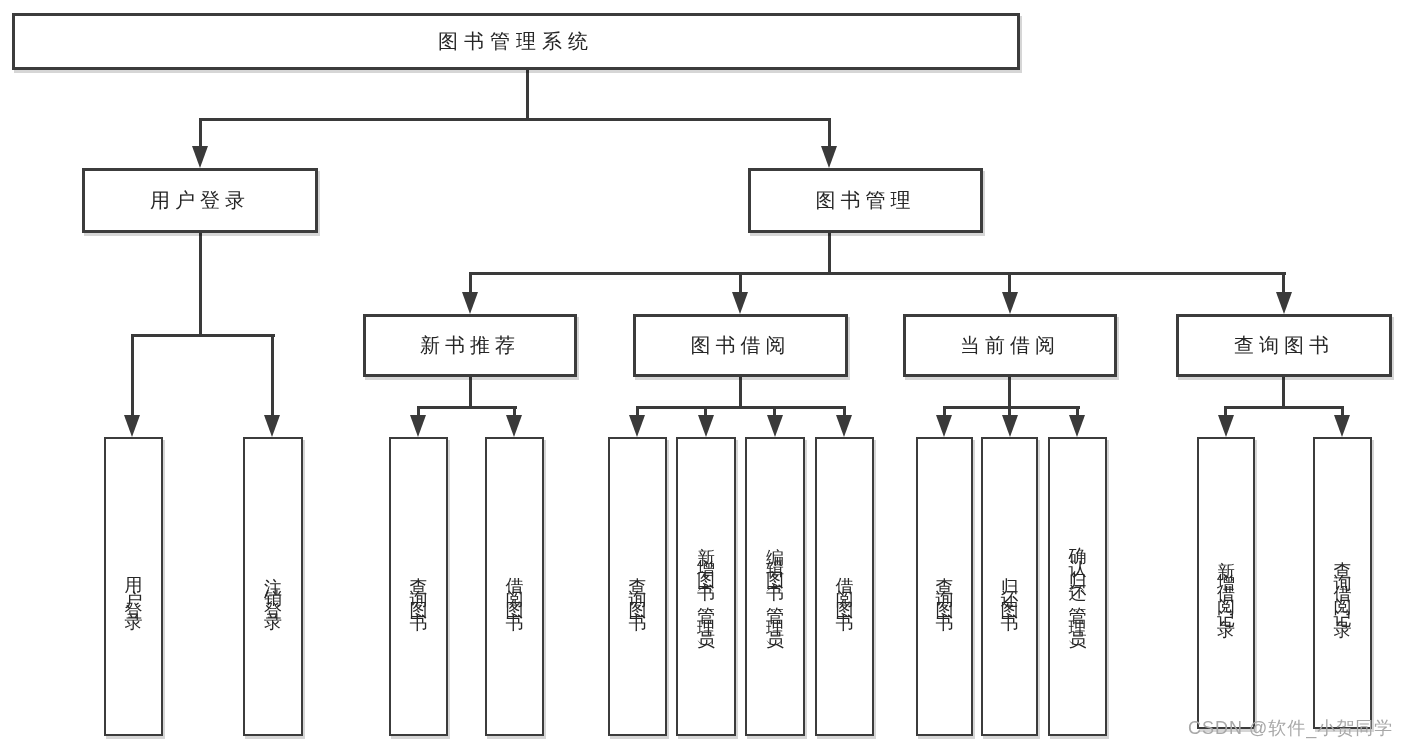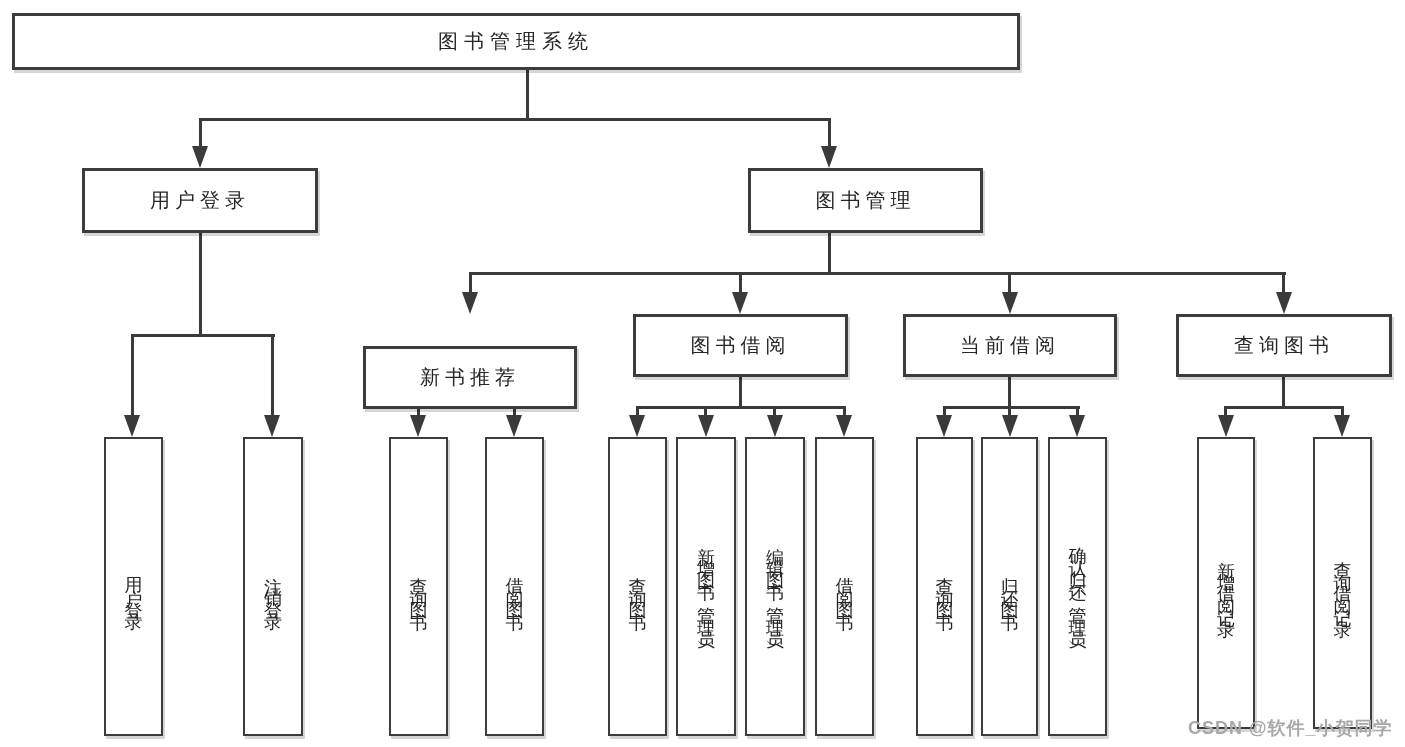--- a/index.html
+++ b/index.html
@@ -20,34 +20,34 @@
     line-height:1;
   }
   .cline{position:absolute;background:#3a3a3a;z-index:1;}
   .carrow{
     position:absolute;width:0;height:0;z-index:1;
     border-left:8px solid transparent;border-right:8px solid transparent;
     border-top:22px solid #3a3a3a;
   }
   .watermark{
     position:absolute;left:1188px;top:716px;z-index:5;
-    font-size:18px;letter-spacing:1px;color:#a8a8a8;white-space:nowrap;font-weight:bold;
+    font-size:18px;letter-spacing:1px;color:#a8a8a8;white-space:nowrap;
   }
 </style>
 </head>
 <body>
 
 <div id="canvas">
 
   <div class="node root-node" style="left:12px;top:13px;width:1008px;height:57px;">图书管理系统</div>
 
   <div class="node" style="left:82px;top:168px;width:236px;height:65px;">用户登录</div>
   <div class="node" style="left:712px;top:168px;width:235px;height:65px;margin-left:36px;">图书管理</div>
 
-  <div class="node" style="left:363px;top:314px;width:214px;height:63px;margin-top:32px;">新书推荐</div>
+  <div class="node" style="left:363px;top:314px;width:214px;height:63px;">新书推荐</div>
   <div class="node" style="left:903px;top:314px;width:214px;height:63px;">当前借阅</div>
   <div class="node" style="left:633px;top:314px;width:215px;height:63px;">图书借阅</div>
   <div class="node" style="left:1176px;top:314px;width:216px;height:63px;">查询图书</div>
 
   <div class="node leaf" style="left:104px;top:437px;width:59px;height:299px;">用户登录</div>
   <div class="node leaf" style="left:243px;top:437px;width:60px;height:299px;">注销登录</div>
 
   <div class="node leaf" style="left:389px;top:437px;width:59px;height:299px;">查询图书</div>
   <div class="node leaf" style="left:485px;top:437px;width:59px;height:299px;">借阅图书</div>
 

